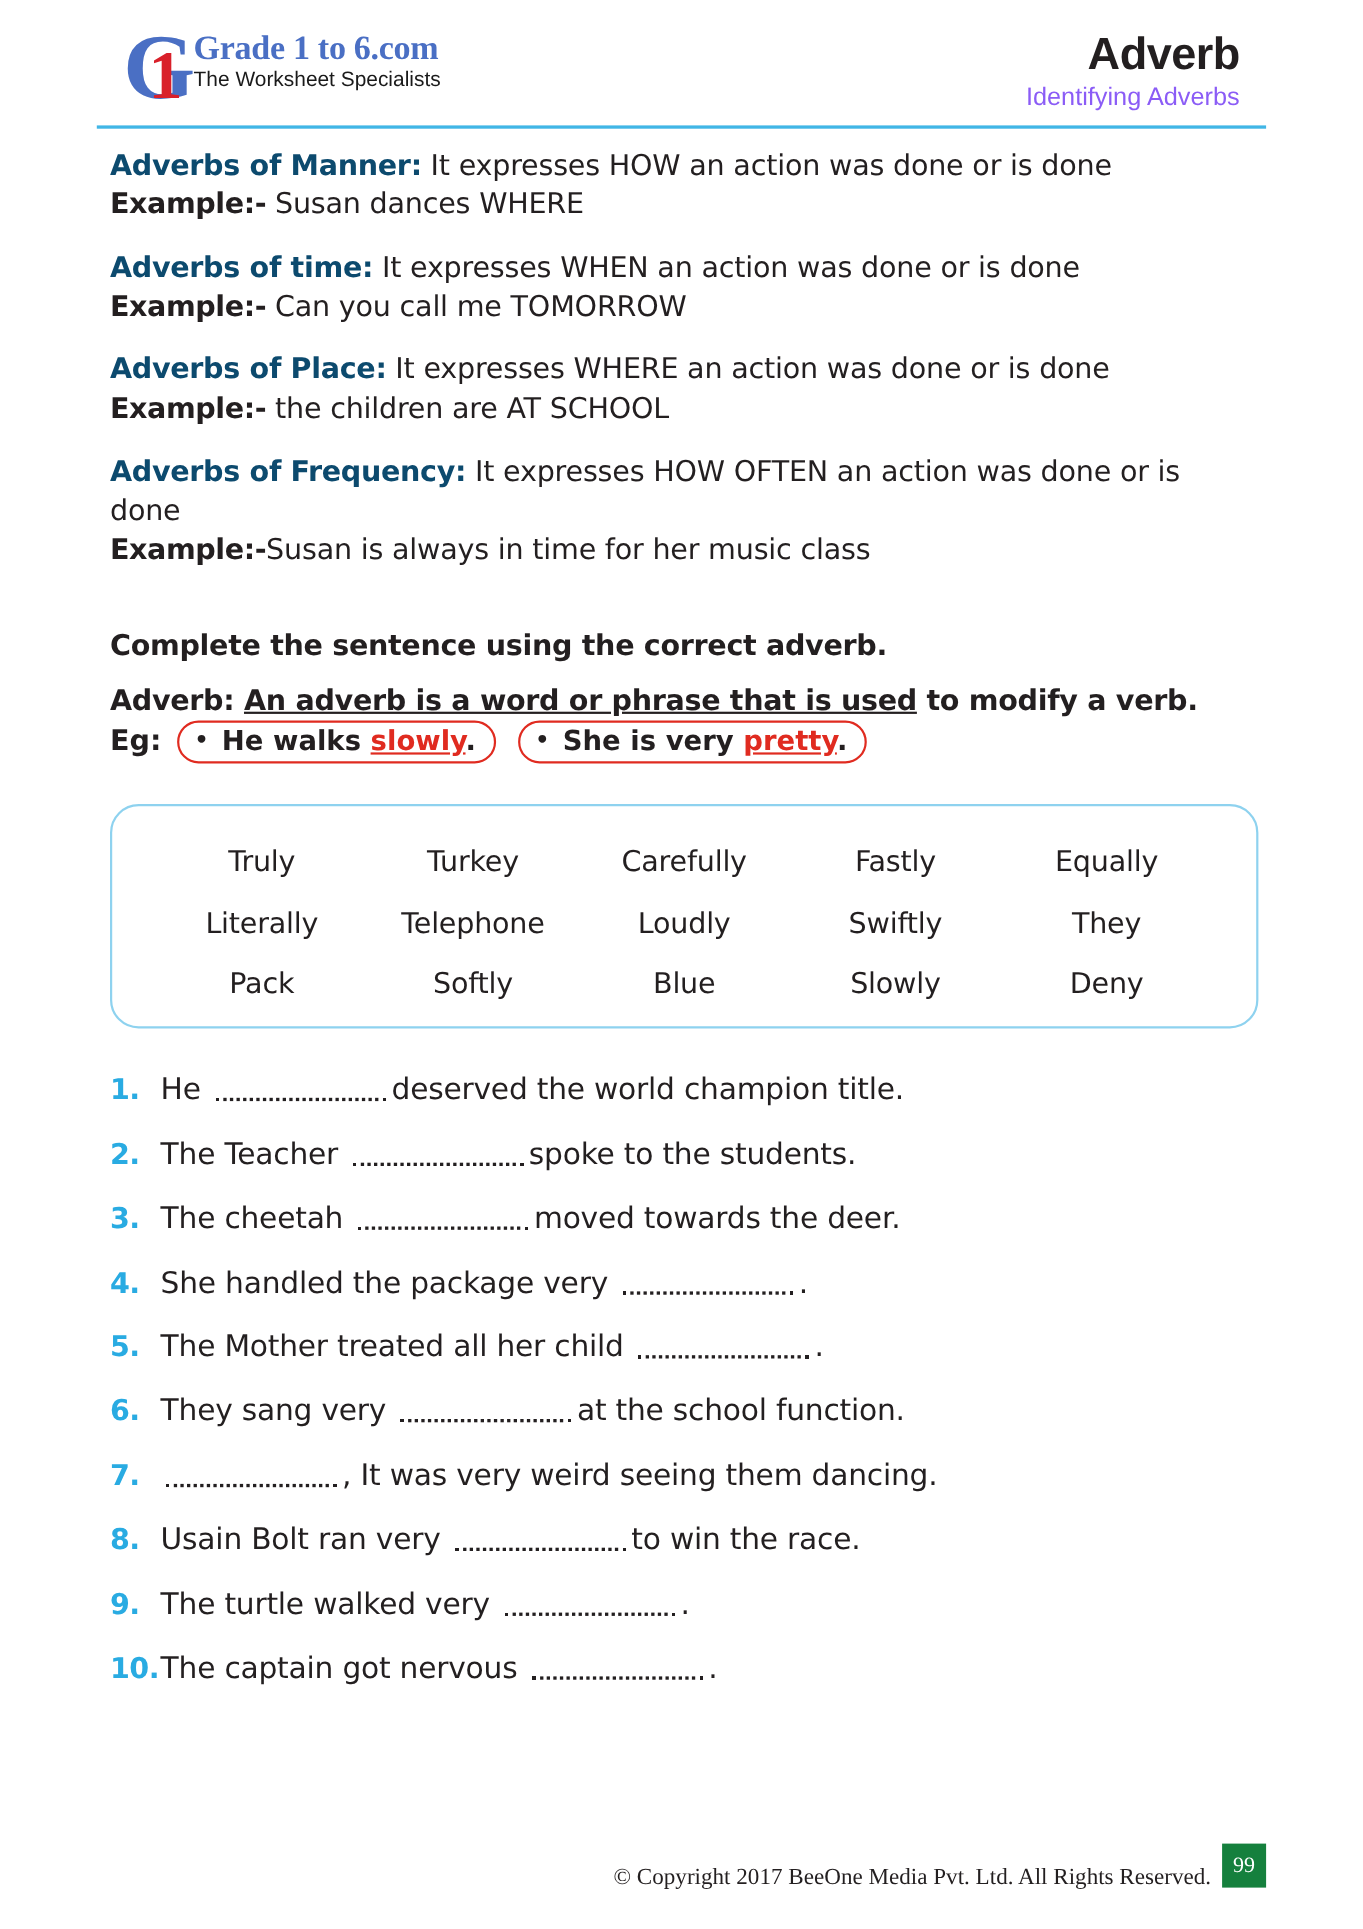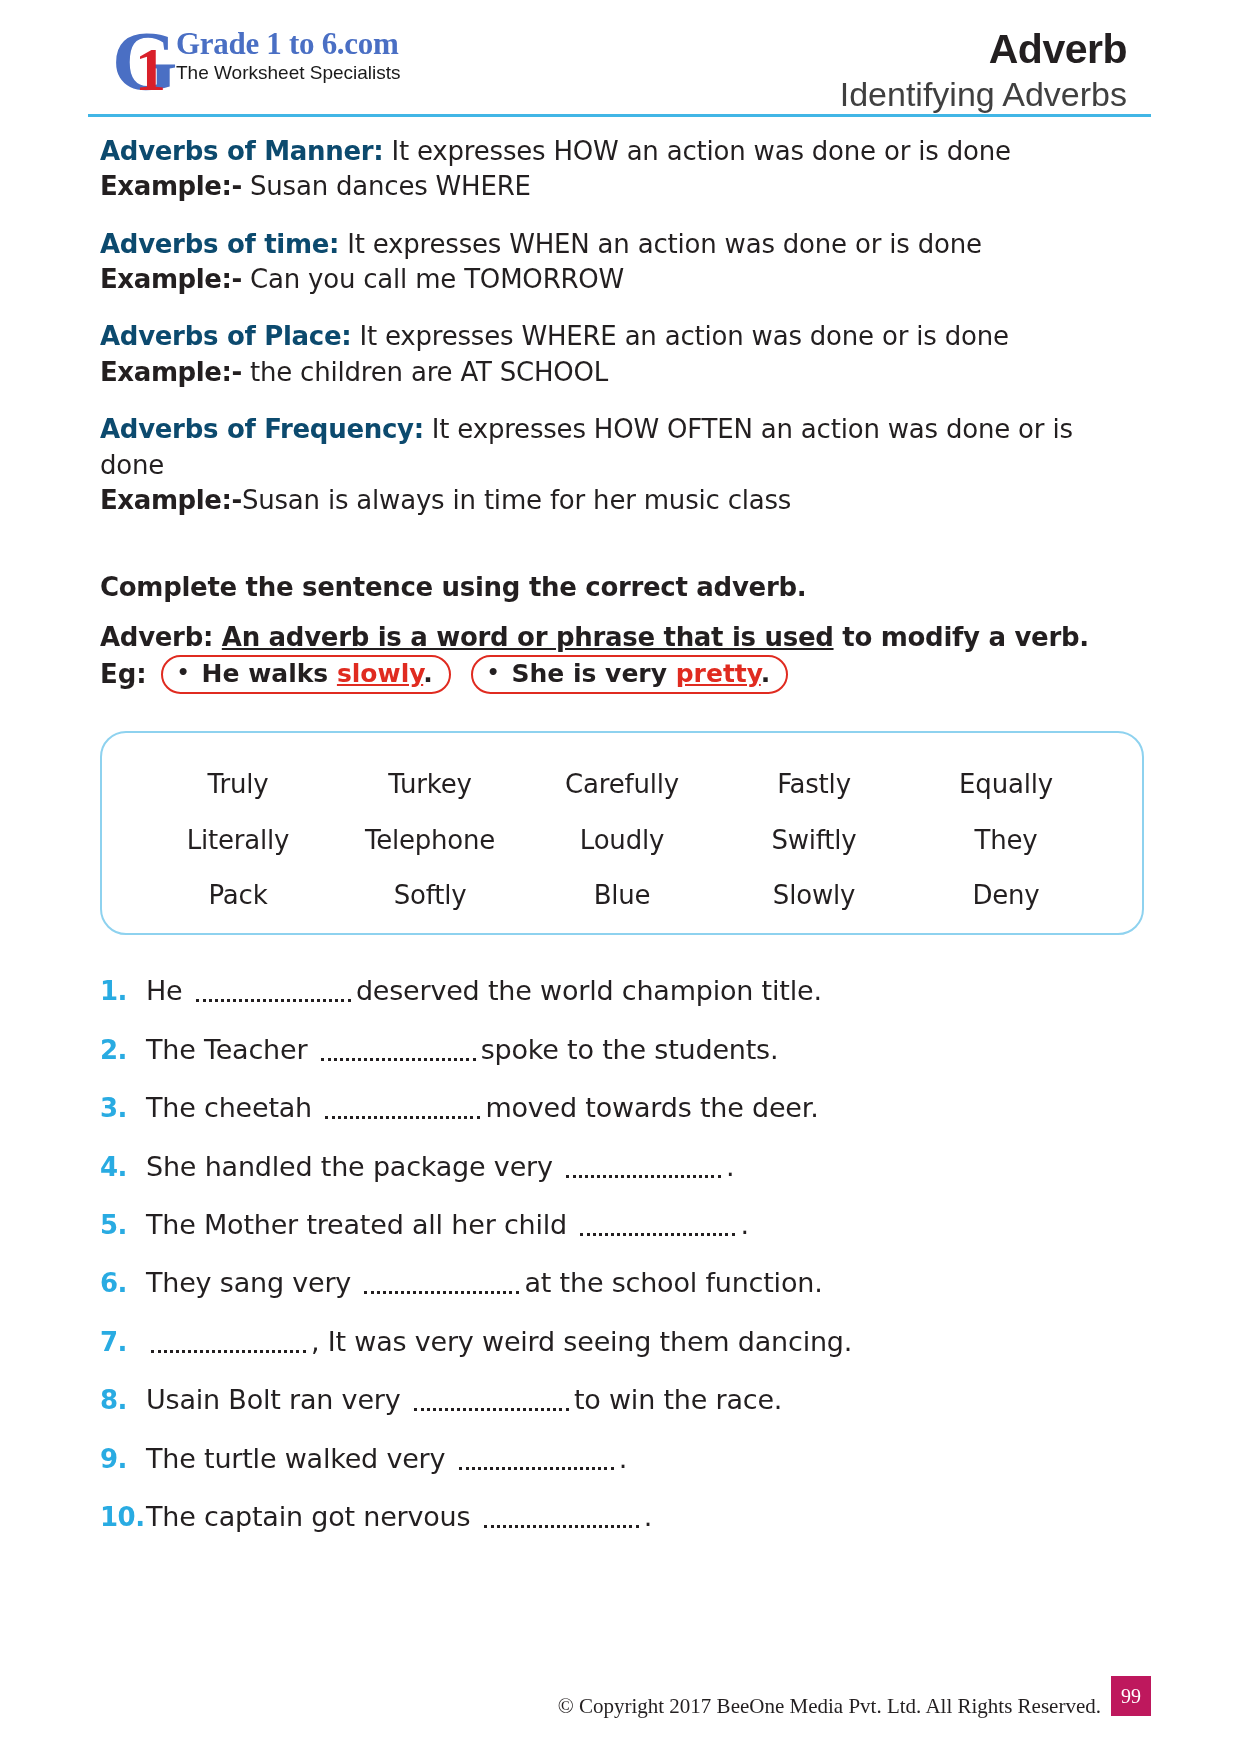--- a/index.html
+++ b/index.html
@@ -90,23 +90,23 @@
   .header-title {
     font-family: "Liberation Sans", sans-serif;
     font-weight: bold;
     font-size: 41px;
     line-height: 1.05;
     color: #231f20;
     letter-spacing: -0.5px;
   }
   .header-sub {
     font-family: "Liberation Sans", sans-serif;
-    font-size: 34px;
+    font-size: 23px;
     line-height: 1.25;
-    color: #404040;
+    color: #8b5cf6;
     margin-top: 2px;
   }
   .header-rule {
     position: absolute;
     left: 88px;
     right: 88px;
     top: 114px;
     height: 3px;
     background: #41b6e6;
   }
@@ -257,21 +257,21 @@
     color: #231f20;
     white-space: nowrap;
     margin-left: 12px;
   }
   .page-badge {
     position: absolute;
     right: 88px;
     top: 0;
     width: 40px;
     height: 40px;
-    background: #be185d;
+    background: #15803d;
     color: #ffffff;
     font-family: "Liberation Serif", serif;
     font-size: 20px;
     display: flex;
     align-items: center;
     justify-content: center;
   }
 </style>
 </head>
 <body>

